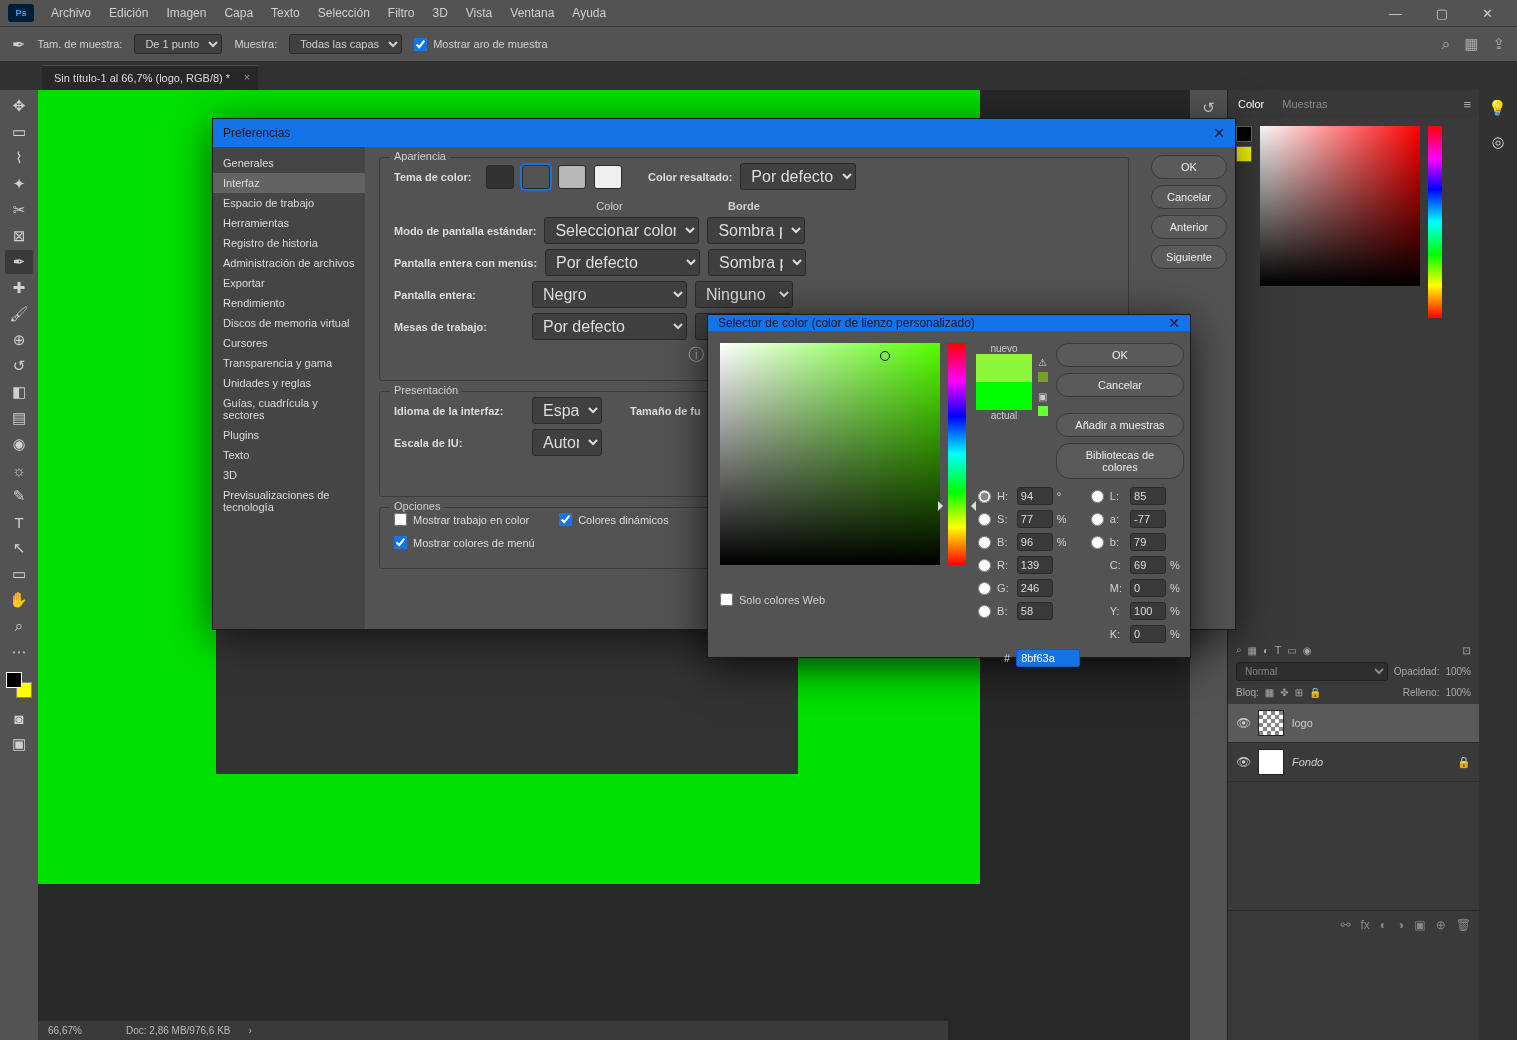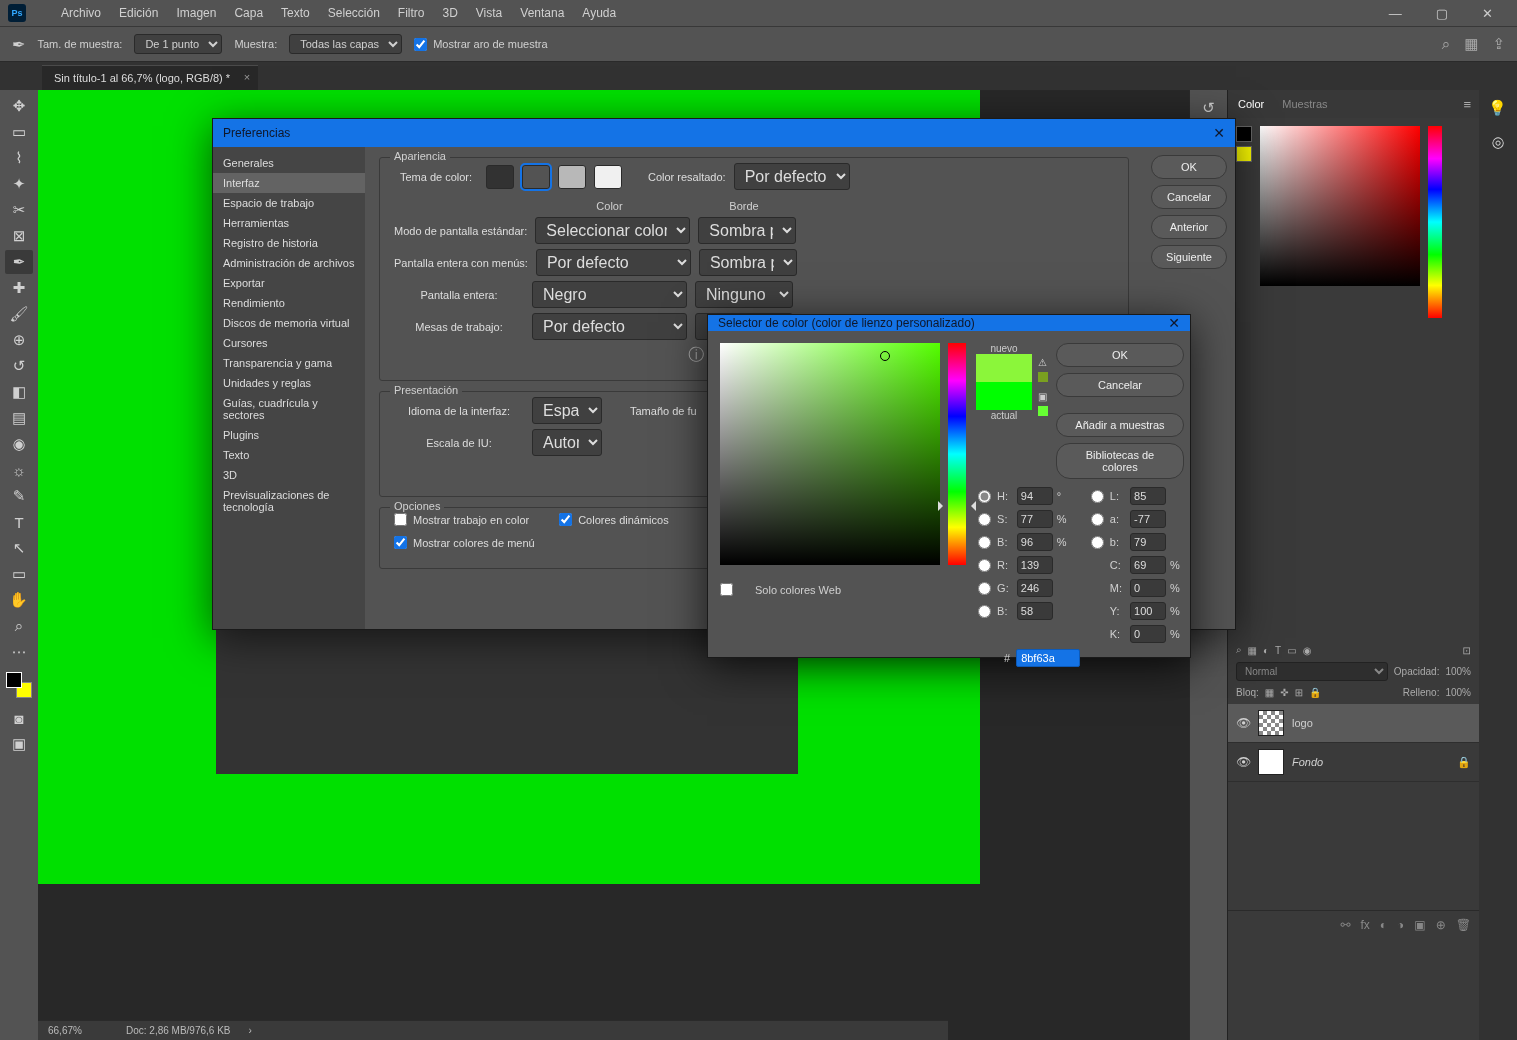--- a/index.html
+++ b/index.html
@@ -1,18 +1,18 @@
 <!DOCTYPE html>
 <html><head>
 <meta charset="utf-8">
 <style>
 * { margin: 0; padding: 0; box-sizing: border-box; font-family: "Segoe UI", Tahoma, sans-serif; }
 body { background: #323232; color: #d0d0d0; font-size: 11px; overflow: hidden; width: 1517px; height: 1040px; position: relative; }
 .menubar { height: 26px; background: #535353; display: flex; align-items: center; padding: 0 8px; gap: 2px; }
-.menubar .ps-icon { width: 18px; height: 18px; background: #001e36; color:#31a8ff; font-size:9px; font-weight:bold; display:flex; align-items:center; justify-content:center; border-radius:3px; margin-right:25px;}
+.menubar .ps-icon { width: 26px; height: 18px; background: #001e36; color:#31a8ff; font-size:9px; font-weight:bold; display:flex; align-items:center; justify-content:center; border-radius:3px; margin-right:7px;}
 .menubar span { padding: 4px 8px; cursor: default; font-size:12px;}
 .window-controls { margin-left: auto; display: flex; gap: 18px; padding-right: 8px; color:#ccc;}
 .window-controls span { font-size: 13px; }
 .optionbar { height: 36px; background: #535353; border-top: 1px solid #383838; border-bottom: 1px solid #2a2a2a; display:flex; align-items:center; padding: 0 12px; gap:12px; font-size:11px;}
 .optionbar .eyedrop { font-size:16px; }
 .optionbar select { background:#404040; color:#d0d0d0; border:1px solid #2a2a2a; font-size:11px; padding:2px 6px; border-radius:3px;}
 .optionbar .chk { display:flex; align-items:flex-start; gap:6px;}
 .optionbar .chk input { accent-color:#1473e6;}
 .optionbar .right-icons { margin-left:auto; display:flex; gap:14px; font-size:15px; color:#aaa;}
 .tabbar { height: 28px; background: #323232; display:flex; align-items:flex-end; padding-left: 42px;}
@@ -56,21 +56,21 @@
 .dlg-title { height:28px; background:#1473e6; display:flex; align-items:center; padding:0 10px; color:#0f172a; font-size:12px;}
 .dlg-title .close { margin-left:auto; font-size:14px; cursor:default;}
 .prefs-body { flex:1; display:flex;}
 .prefs-sidebar { width:152px; background:#454545; padding:6px 0; display:flex; flex-direction:column;}
 .prefs-sidebar div { padding:4px 10px; font-size:11px; color:#ddd;}
 .prefs-sidebar div.active { background:#636363;}
 .prefs-main { flex:1; padding:10px 14px;}
 .fieldset { border:1px solid #3a3a3a; border-radius:3px; padding:0 14px 14px 14px; margin-bottom:10px; position:relative;}
 .fieldset .legend { position:absolute; top:-8px; left:10px; background:#535353; padding:0 4px; font-size:11px;}
 .form-row { display:flex; align-items:center; gap:8px; margin:5px 0; font-size:11px;}
-.form-row label { min-width:130px; text-align:center; color:#ddd;}
+.form-row label { min-width:130px; text-align:left; color:#ddd;font-weight:bold;}
 .form-row select, .form-row input[type=text] { background:#404040; color:#ddd; border:1px solid #2a2a2a; border-radius:3px; padding:3px 6px; font-size:16px;}
 .form-row select.sm { width:155px;}
 .theme-swatch { width:28px; height:24px; border-radius:3px; border:1px solid #2a2a2a;}
 .theme-swatch.sel { outline:2px solid #1473e6;}
 .info-row { display:flex; align-items:center; gap:8px; color:#aaa; font-size:11px; margin-top:4px; justify-content:center;}
 .chk-row { display:flex; align-items:center; gap:6px; font-size:11px; margin:5px 30px 5px 0; color:#ddd;}
 .chk-row input { accent-color:#1473e6;}
 .prefs-buttons { width:92px; padding:8px; display:flex; flex-direction:column; gap:6px;}
 .pbtn { background:#5a5a5a; border:1px solid #3a3a3a; border-radius:14px; padding:5px 10px; font-size:11px; color:#eee; text-align:center;}
 
@@ -92,21 +92,21 @@
 .sw.cur { background:#00ff00;}
 .warning-col { display:flex; flex-direction:column; gap:3px; margin-top:14px;}
 .warn-icon { width:12px; height:12px; font-size:10px; color:#ccc;}
 .picker-buttons { display:flex; flex-direction:column; gap:6px; width:128px; margin-left:auto;}
 .picker-buttons .pbtn { border-radius:14px;}
 .num-inputs { margin-top:8px; display:grid; grid-template-columns: auto auto 36px auto 10px auto auto 36px auto; gap:5px 4px; font-size:11px; align-items:center;}
 .num-inputs input[type=radio] { accent-color:#888;}
 .num-inputs input[type=text] { width:36px; background:#3a3a3a; color:#ddd; border:1px solid #2a2a2a; border-radius:3px; padding:2px 3px; font-size:11px; text-align:left;}
 .hex-row { display:flex; align-items:center; gap:6px; font-size:11px; margin-top:6px; padding-left:28px;}
 .hex-row input { width:64px; background:#1473e6; color:#fff; border:1px solid #0d5ab8; padding:2px 4px; font-size:11px; border-radius:2px;}
-.webonly { display:flex; align-items:center; gap:22px; font-size:11px; margin-top:10px; margin-left:-0px;}
+.webonly { display:flex; align-items:center; gap:6px; font-size:11px; margin-top:20px; margin-left:-0px;}
 .webonly input { accent-color:#888;}
 </style>
 </head>
 <body>
 
 <div class="menubar">
   <div class="ps-icon">Ps</div>
   <span>Archivo</span>
   <span>Edición</span>
   <span>Imagen</span>
@@ -304,21 +304,21 @@
           <div class="theme-swatch" style="background:#323232;"></div>
           <div class="theme-swatch sel" style="background:#535353;"></div>
           <div class="theme-swatch" style="background:#b8b8b8;"></div>
           <div class="theme-swatch" style="background:#f0f0f0;"></div>
           <label style="margin-left:18px;min-width:auto;">Color resaltado:</label>
           <select><option>Por defecto</option></select>
         </div>
         <div class="form-row" style="margin-top:10px;">
           <label style="min-width:130px;"></label>
           <span style="width:155px;text-align:center;">Color</span>
-          <span style="width:98px;text-align:center;">Borde</span>
+          <span style="width:98px;text-align:center;font-weight:bold;">Borde</span>
         </div>
         <div class="form-row">
           <label>Modo de pantalla estándar:</label>
           <select class="sm"><option>Seleccionar color a medida...</option></select>
           <select style="width:98px;"><option>Sombra paralela</option></select>
         </div>
         <div class="form-row">
           <label>Pantalla entera con menús:</label>
           <select class="sm"><option>Por defecto</option></select>
           <select style="width:98px;"><option>Sombra paralela</option></select>

